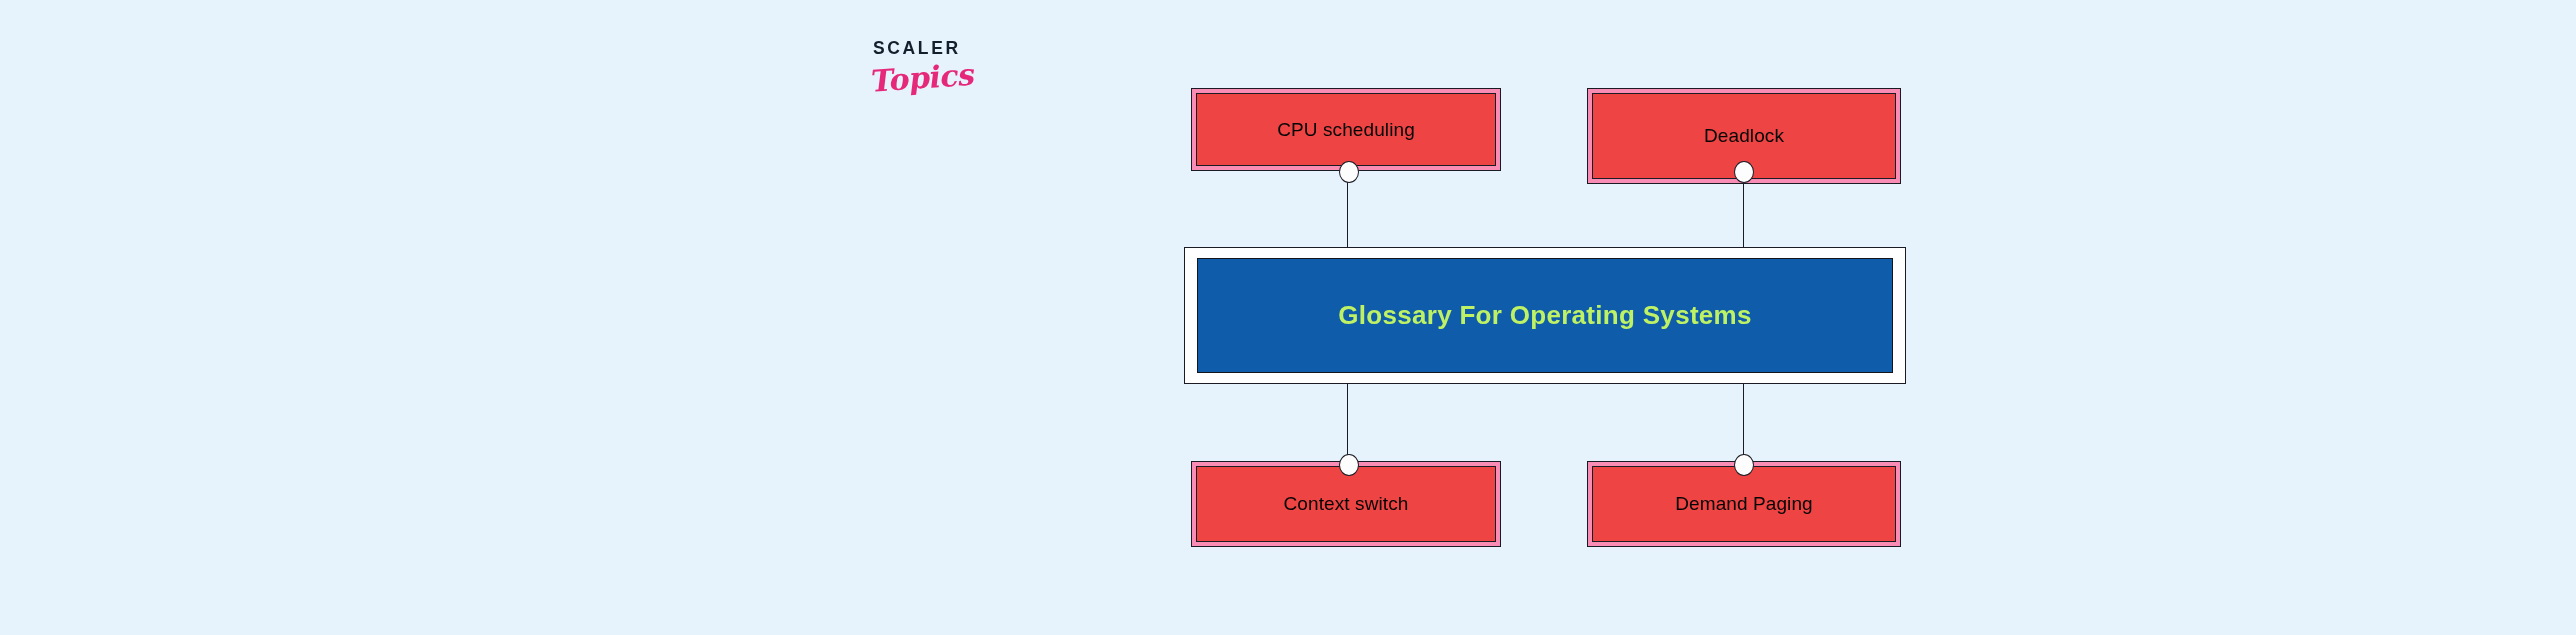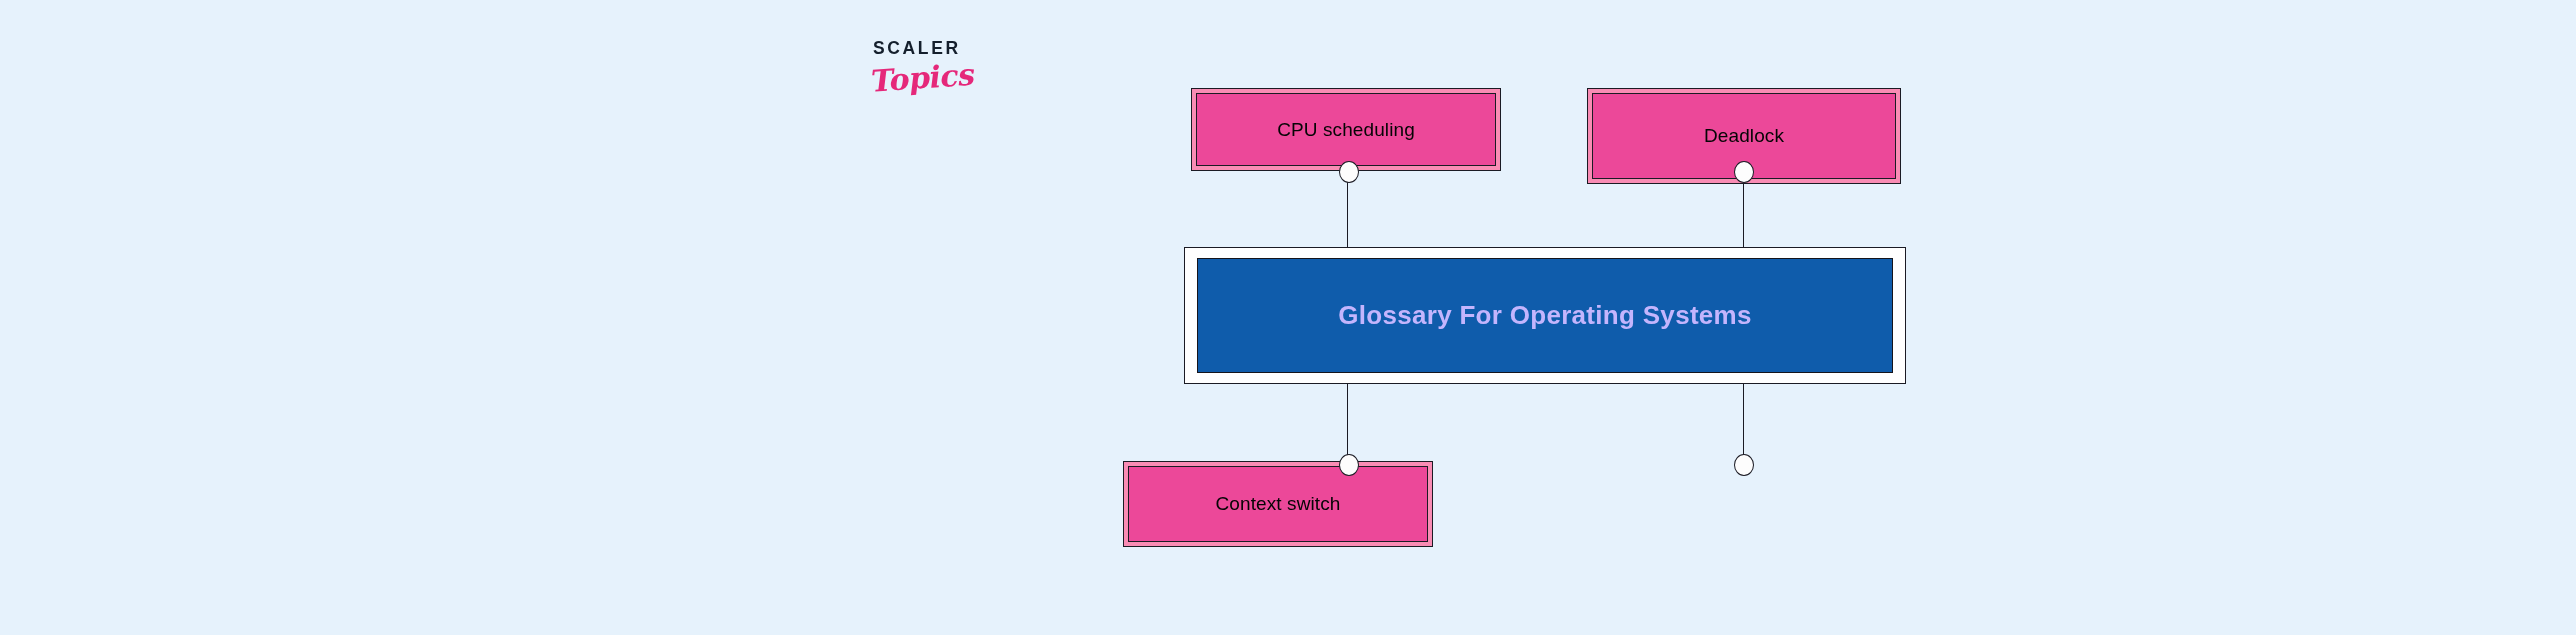--- a/index.html
+++ b/index.html
@@ -68,37 +68,37 @@
     position: absolute;
     box-sizing: border-box;
     background: #f98cb4;
     border: 1px solid #1b1b24;
     padding: 4.1px;
   }
   .node-inner {
     box-sizing: border-box;
     width: 100%;
     height: 100%;
-    background: #ec4899;
+    background: #ef4444;
     border: 1px solid #1b1b24;
     display: flex;
     align-items: center;
     justify-content: center;
   }
   .node-label {
     font-family: "Liberation Sans", "DejaVu Sans", sans-serif;
     font-size: 19px;
     color: #050505;
     white-space: nowrap;
     letter-spacing: 0.1px;
   }
 
   #node-cpu-scheduling { left: 1191px; top: 88px; width: 310px; height: 83px; }
   #node-deadlock       { left: 1587px; top: 88px; width: 314px; height: 96px; }
-  #node-context-switch { left: 1123px; top: 461px; width: 310px; height: 86px; }
+  #node-context-switch { left: 1191px; top: 461px; width: 310px; height: 86px; }
   #node-demand-paging  { left: 1587px; top: 461px; width: 314px; height: 86px; }
 
   
   #node-center {
     position: absolute;
     box-sizing: border-box;
     left: 1184px;
     top: 247px;
     width: 722px;
     height: 137px;
@@ -113,21 +113,21 @@
     background: #0f5cab;
     border: 1.5px solid #15151c;
     display: flex;
     align-items: center;
     justify-content: center;
   }
   .center-label {
     font-family: "Liberation Sans", "DejaVu Sans", sans-serif;
     font-weight: bold;
     font-size: 26px;
-    color: #c4b5fd;
+    color: #bef264;
     white-space: nowrap;
     letter-spacing: 0.3px;
   }
 
   
   .connector {
     position: absolute;
     width: 1px;
     background: #1b1b24;
   }
@@ -186,20 +186,25 @@
         <span class="center-label">Glossary For Operating Systems</span>
       </div>
     </div>
 
     <div class="node" id="node-context-switch">
       <div class="node-inner">
         <span class="node-label">Context switch</span>
       </div>
     </div>
 
+    <div class="node" id="node-demand-paging">
+      <div class="node-inner">
+        <span class="node-label">Demand Paging</span>
+      </div>
+    </div>
 
     <div class="connector-dot" id="dot-cpu-scheduling"></div>
     <div class="connector-dot" id="dot-deadlock"></div>
     <div class="connector-dot" id="dot-context-switch"></div>
     <div class="connector-dot" id="dot-demand-paging"></div>
 
   </div>
 </div>
 
 

